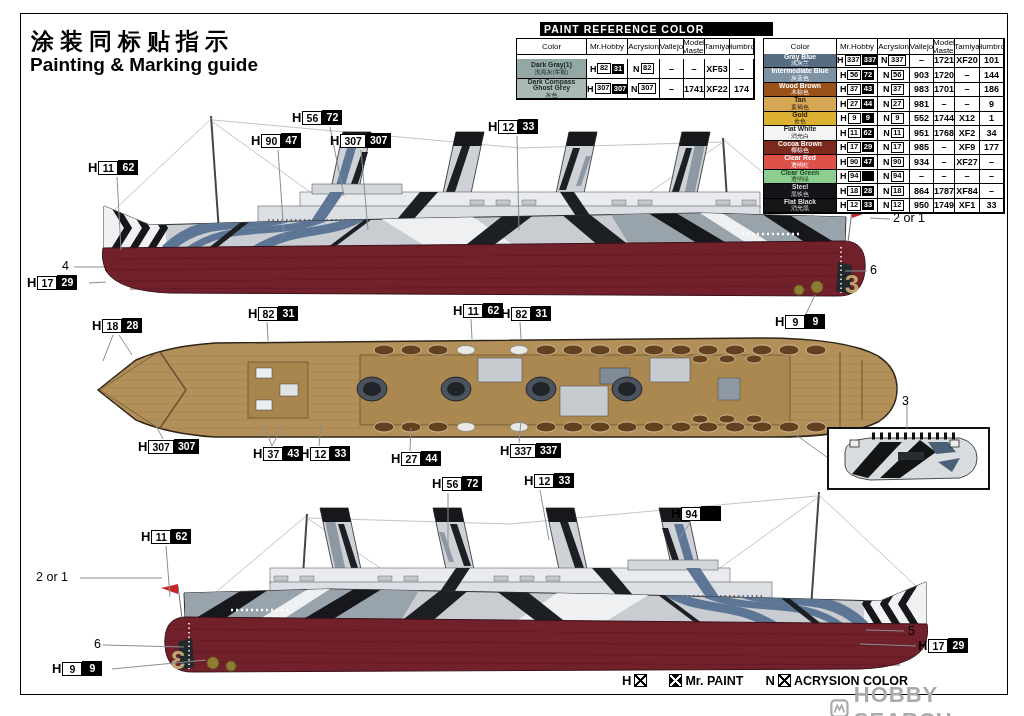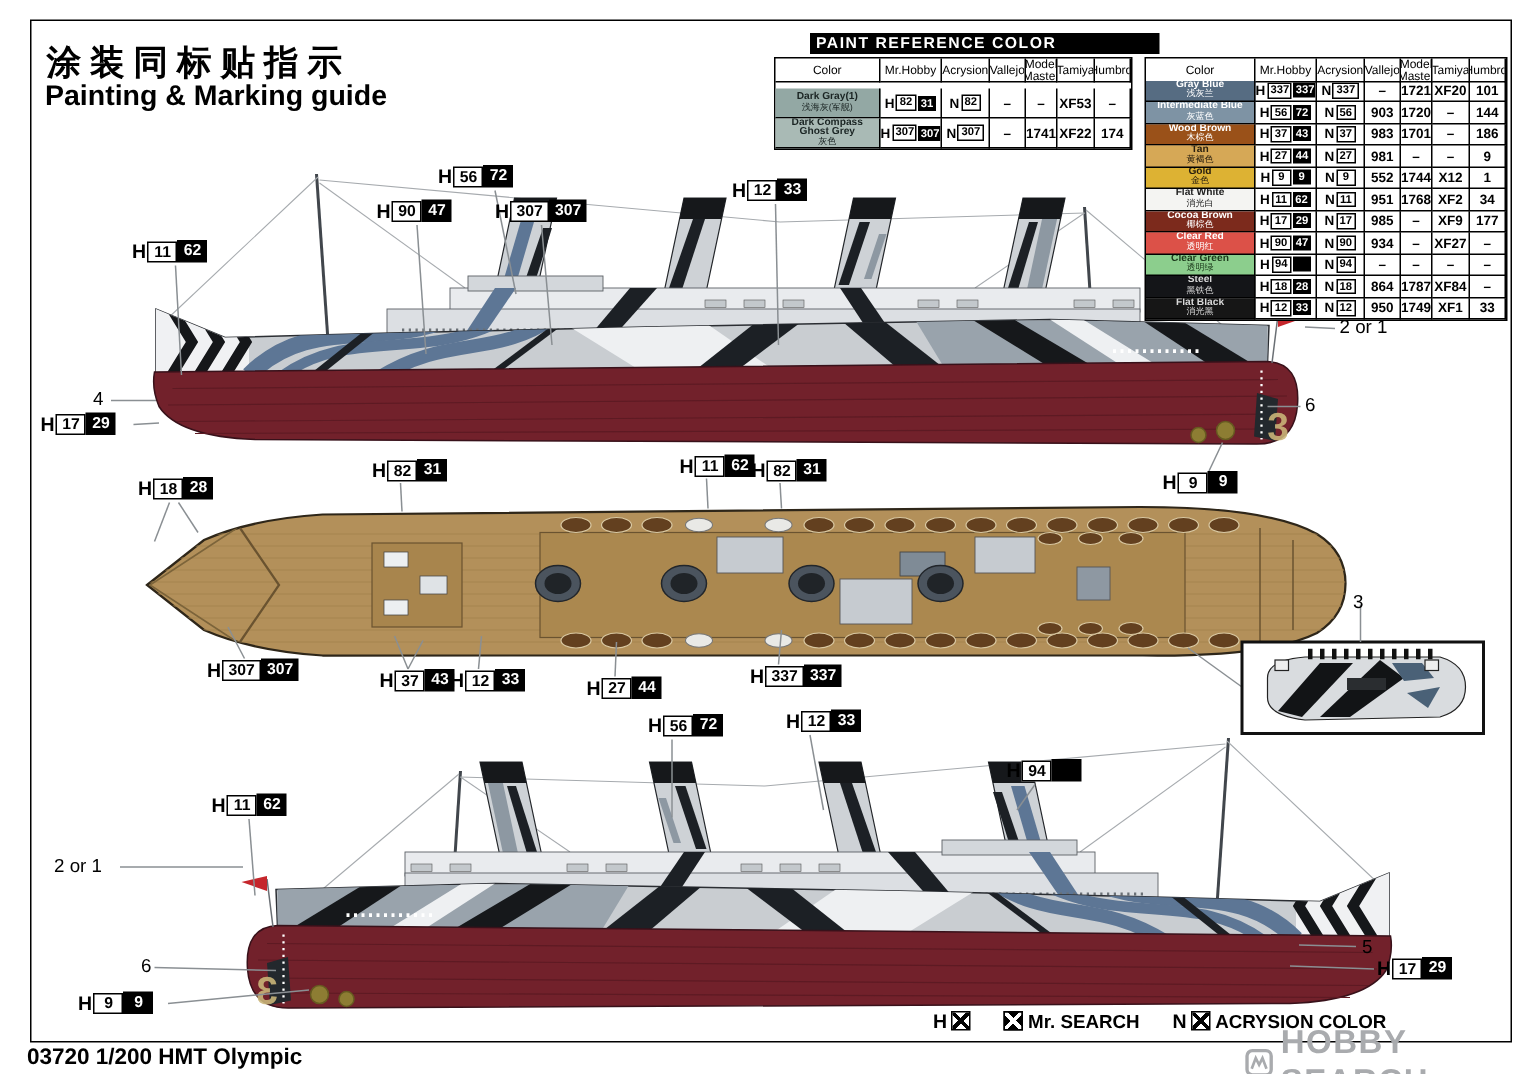--- a/index.html
+++ b/index.html
@@ -659,29 +659,28 @@
       </div>
     </div>
 
   <div id="legend">
       <div class="lg-item">
         <span class="lg-prefix">H</span>
         <span class="lg-box"></span>
       </div>
       <div class="lg-item">
         <span class="lg-box black"></span>
-        <span>Mr. SEARCH</span>
+        <span>Mr. PAINT</span>
       </div>
       <div class="lg-item">
         <span class="lg-prefix">N</span>
         <span class="lg-box"></span>
         <span>ACRYSION COLOR</span>
       </div>
     </div>
-  <div id="kit-number">03720 1/200 HMT Olympic</div>
   <div id="watermark">
     <svg width="21" height="21" viewBox="0 0 21 21">
       <rect x="1.5" y="1.5" width="18" height="18" rx="4" fill="none" stroke="#a9abae" stroke-width="2.5"></rect>
       <path d="M5,15 L8,7 L10.5,12 L13,7 L16,15" fill="none" stroke="#a9abae" stroke-width="2"></path>
     </svg>
     <span class="wm-text">HOBBY SEARCH</span>
   </div>
 
 </div>
 

